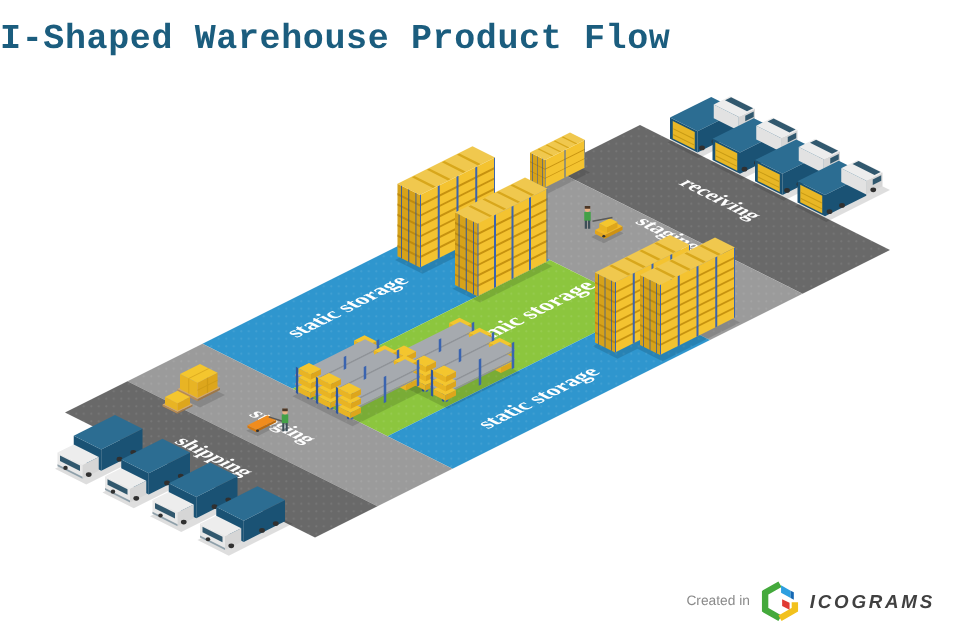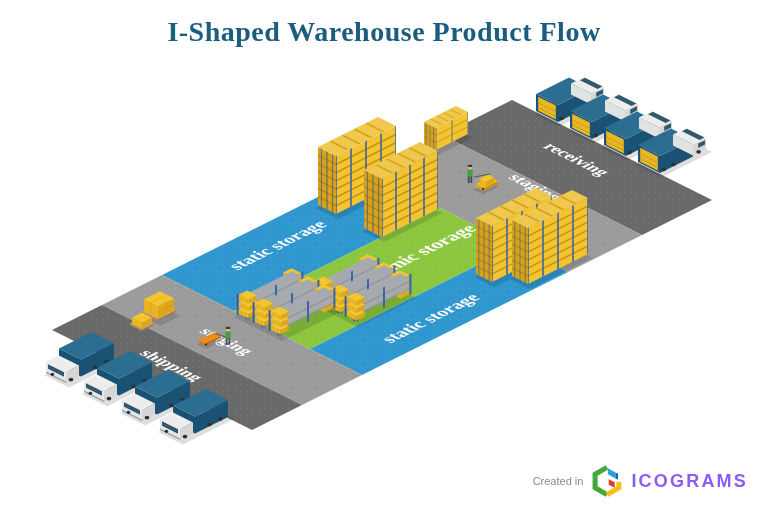--- a/index.html
+++ b/index.html
@@ -1,28 +1,28 @@
 <!DOCTYPE html>
 <html><head>
 <meta charset="utf-8">
 <style>
   html,body{margin:0;padding:0;background:#ffffff;}
   .stage{position:relative;width:768px;height:512px;background:#ffffff;overflow:hidden;
          font-family:"Liberation Sans", sans-serif;}
-  .title{position:absolute;top:16px;left:0;right:0;margin:0;text-align:center;
-         font-family:Liberation Serif, serif;font-weight:700;font-size:28px;
+  .title{position:absolute;top:16px;left:0;right:0;margin:0;
+         font-family:Liberation Mono, monospace;font-weight:700;font-size:28px;
          letter-spacing:0.5px;color:#1b5d7e;}
   svg.scene-svg{position:absolute;left:0;top:0;width:768px;height:512px;}
   .zlabel{font-family:"Liberation Serif", serif;font-weight:700;}
   .zlabel-sm{font-size:17px;}
   .zlabel-md{font-size:18px;}
   .zlabel-lg{font-size:19px;}
   .attribution{position:absolute;right:20px;bottom:14px;display:flex;align-items:center;gap:7px;}
   .created-in{font-size:11px;color:#8a8a8a;text-align:center;}
-  .brand{font-size:18px;font-weight:700;color:#8b5cf6;letter-spacing:2.2px;}
+  .brand{font-size:15px;font-weight:700;color:#404040;letter-spacing:2.2px;font-style:italic;}
 </style>
 </head>
 <body>
 
 <div class="stage">
 
   <h1 class="title">I-Shaped Warehouse Product Flow</h1>
 
   <svg class="scene-svg" viewBox="0 0 768 512">
     <defs>

